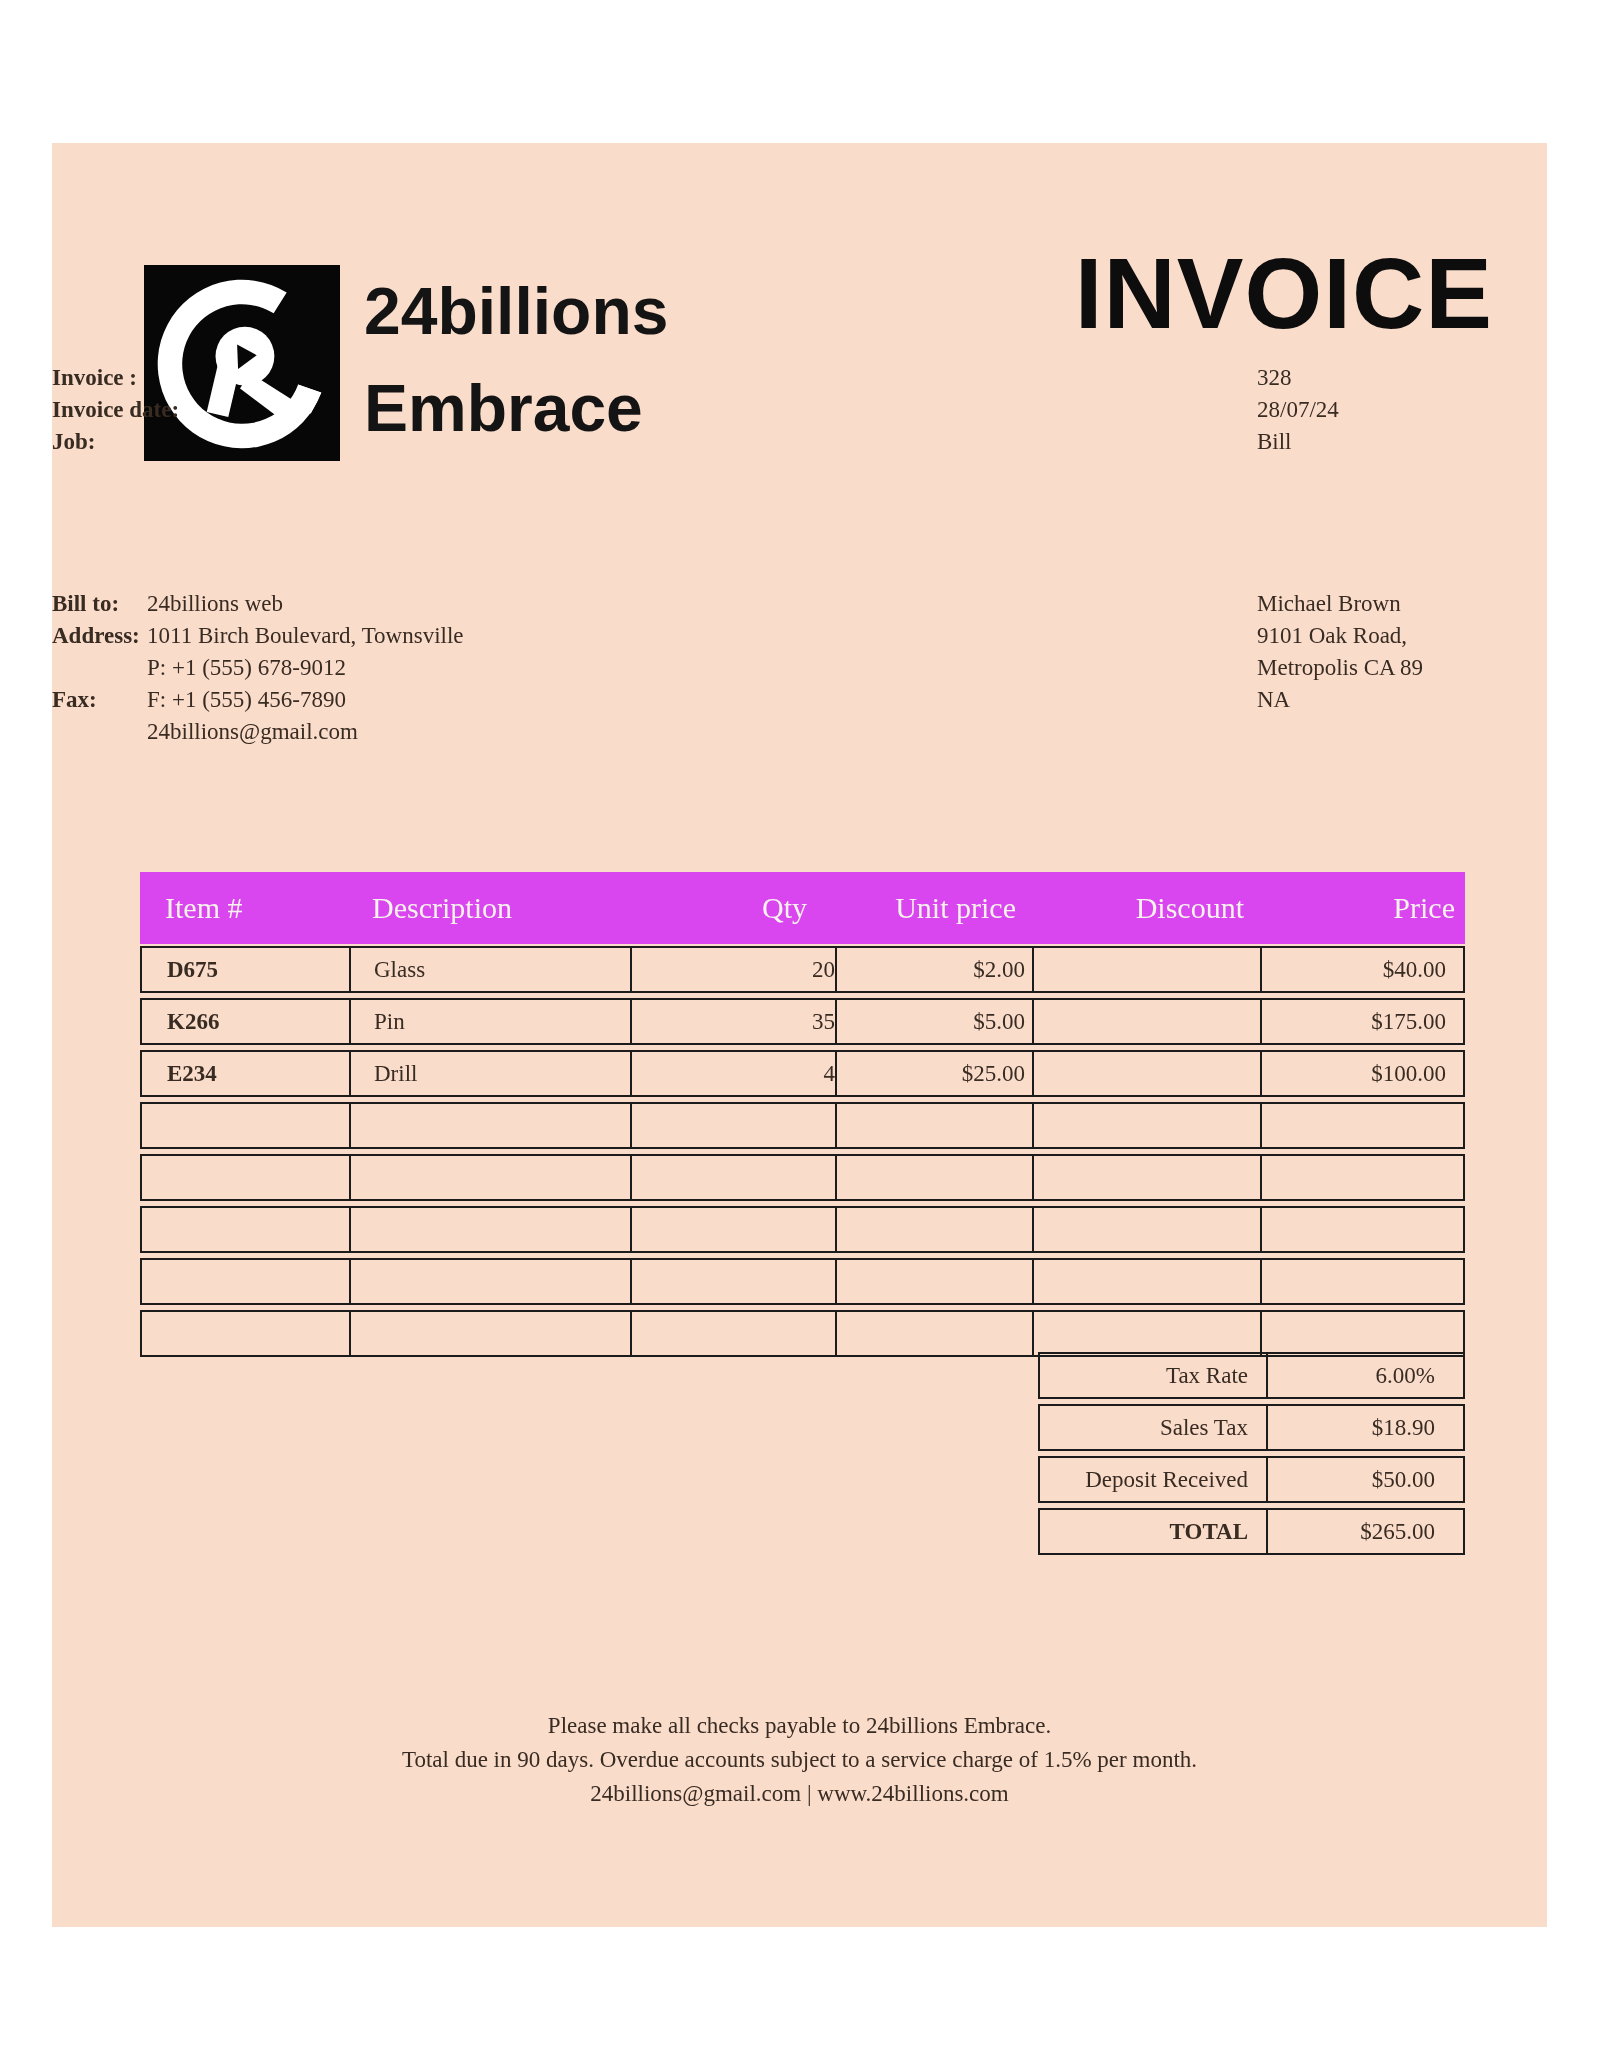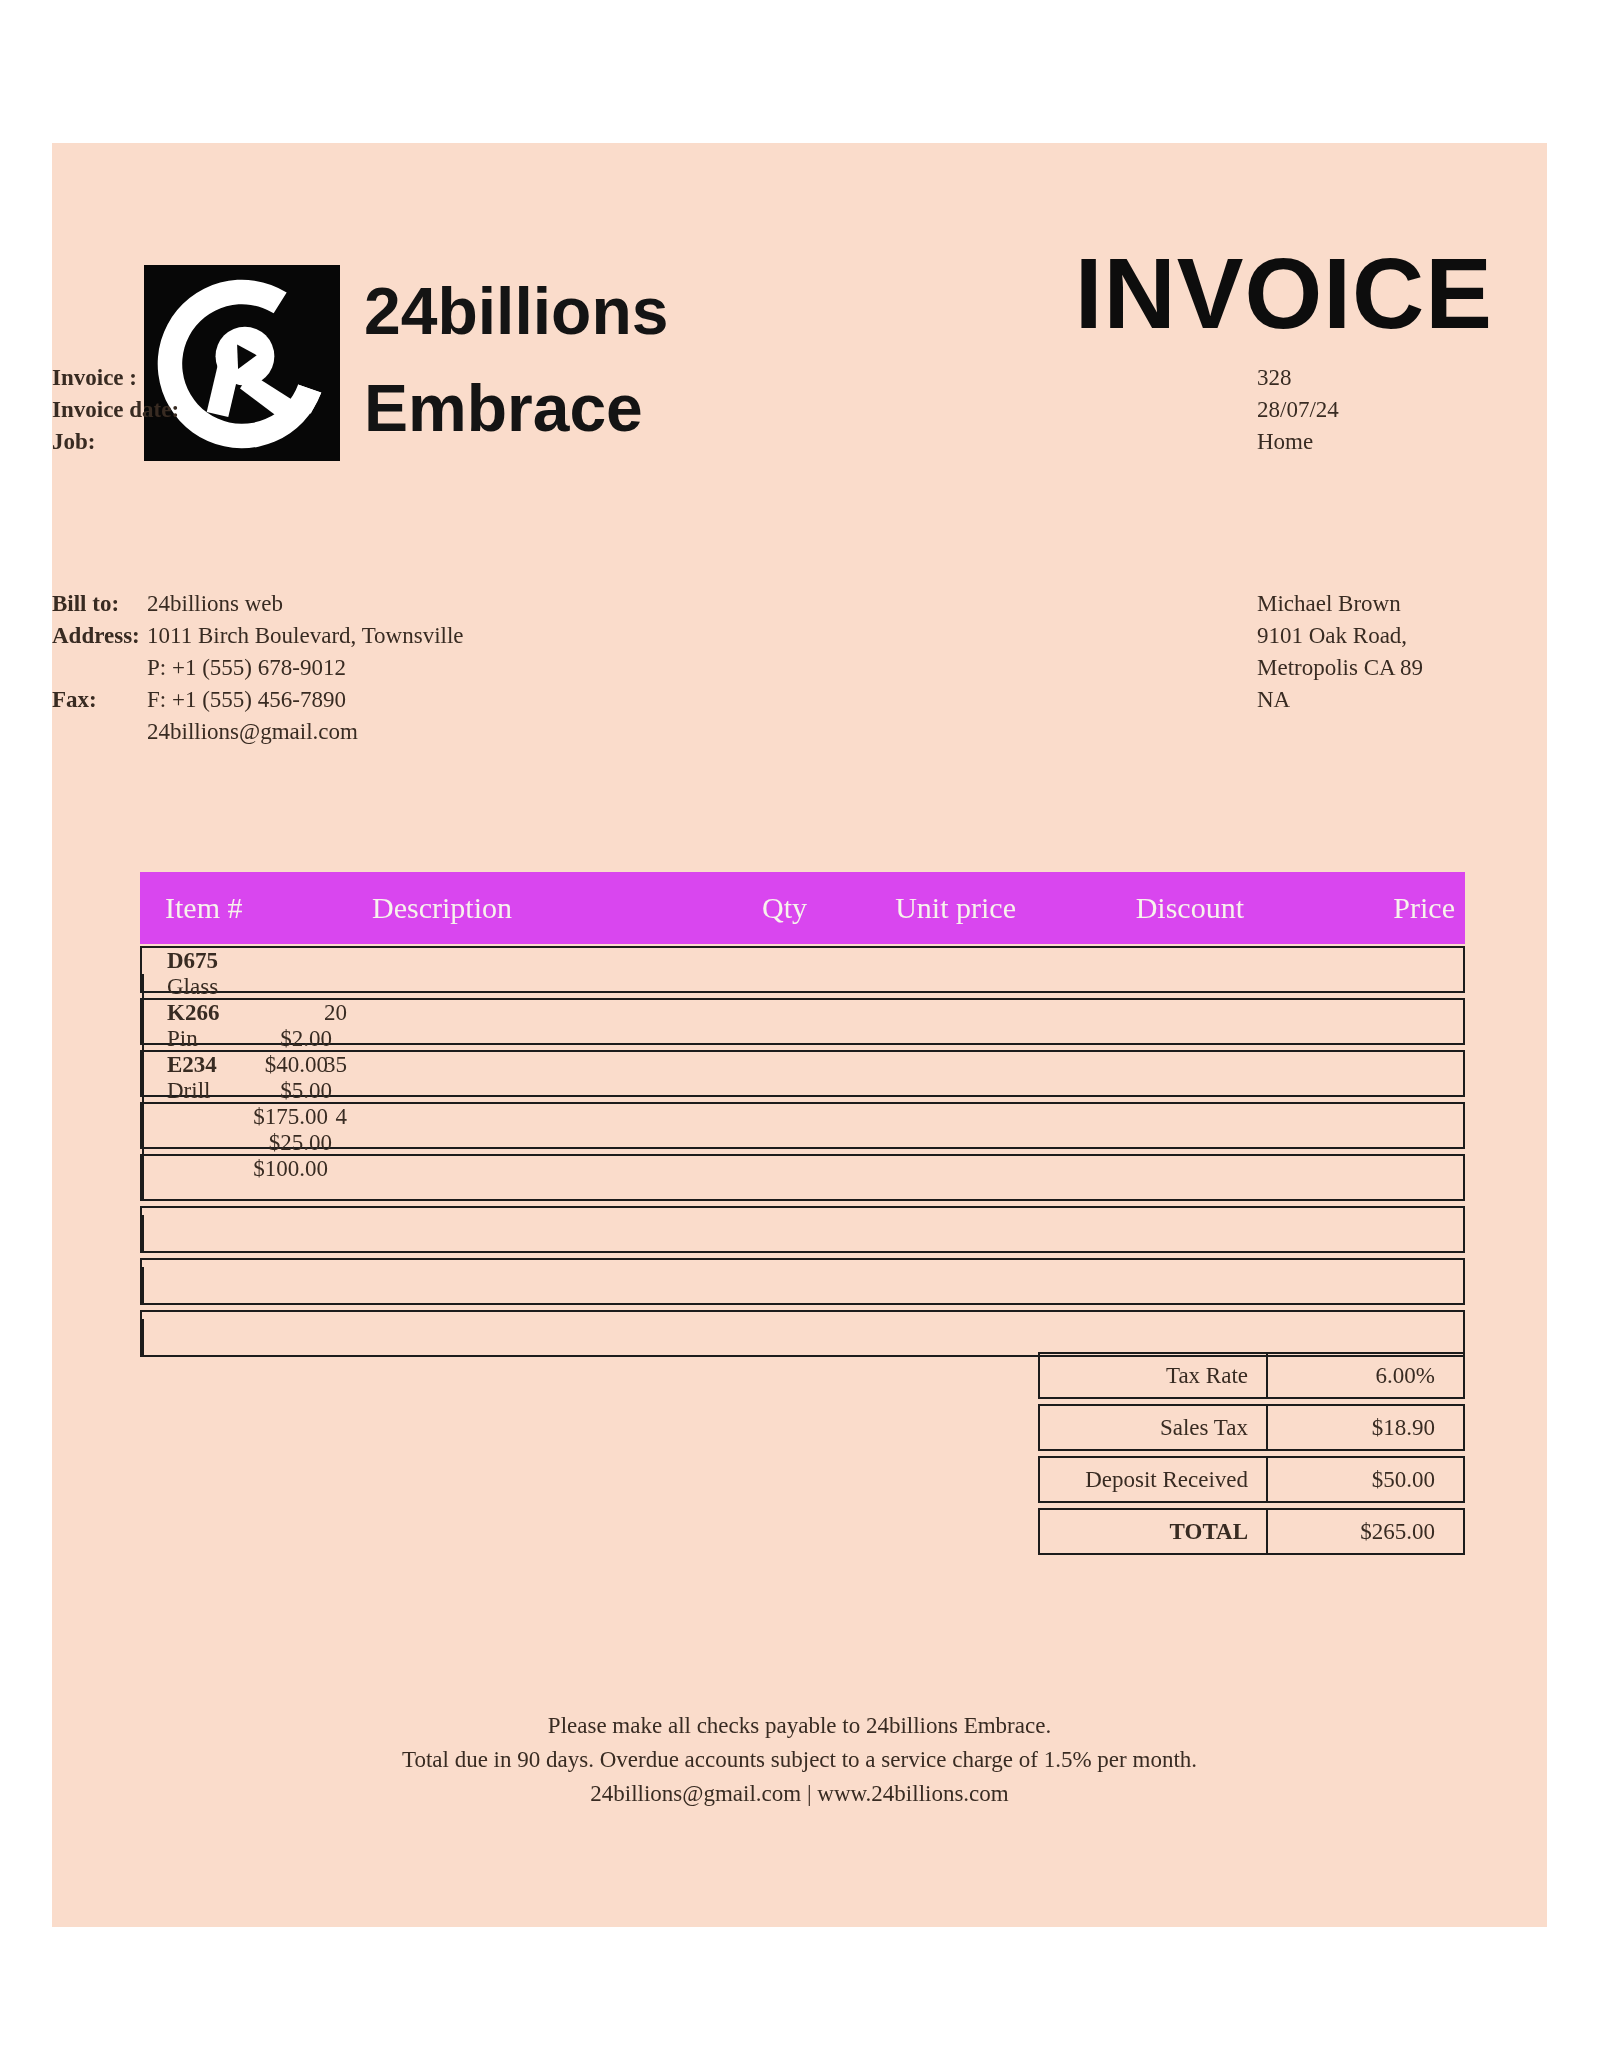--- a/index.html
+++ b/index.html
@@ -29,21 +29,21 @@
   .items-header{display:flex;align-items:center;height:72px;background:#d946ef;color:#f7f3ec;
                 font-size:30px;}
   .hc{box-sizing:border-box;}
   .hc0{width:209px;padding-left:25px;}
   .hc1{width:281px;padding-left:23px;}
   .hc2{width:205px;text-align:right;padding-right:28px;}
   .hc3{width:203px;text-align:right;padding-right:22px;}
   .hc4{width:228px;text-align:right;padding-right:22px;}
   .hc5{width:199px;text-align:right;padding-right:10px;}
   .items-body{margin-top:2px;}
-  .trow{display:flex;height:47px;border:2.5px solid #1c1c1c;margin-bottom:5px;box-sizing:border-box;flex-direction:column;}
+  .trow{display:flex;height:47px;border:2.5px solid #1c1c1c;margin-bottom:5px;box-sizing:border-box;}
   .cell{box-sizing:border-box;display:flex;align-items:center;font-size:23px;height:100%;}
   .cell + .cell{border-left:2.5px solid #1c1c1c;}
   .c0{width:207px;padding-left:25px;font-weight:700;}
   .c1{width:281px;padding-left:23px;}
   .c2{width:205px;justify-content:flex-end;}
   .c3{width:197px;justify-content:flex-end;padding-right:7px;}
   .c4{width:228px;justify-content:flex-end;padding-right:22px;}
   .c5{width:196px;justify-content:flex-end;padding-right:10px;}
 
   
@@ -89,21 +89,21 @@
       <div class="kv-row">
         <span class="kv-label">Invoice :</span>
         <span class="kv-value">328</span>
       </div>
       <div class="kv-row">
         <span class="kv-label">Invoice date:</span>
         <span class="kv-value">28/07/24</span>
       </div>
       <div class="kv-row">
         <span class="kv-label">Job:</span>
-        <span class="kv-value">Home</span>
+        <span class="kv-value">Bill</span>
       </div>
     </div>
 
     <div class="company">
       <div>24billions web</div>
       <div>1011 Birch Boulevard, Townsville</div>
       <div>P: +1 (555) 678-9012</div>
       <div>F: +1 (555) 456-7890</div>
       <div>24billions@gmail.com</div>
     </div>

